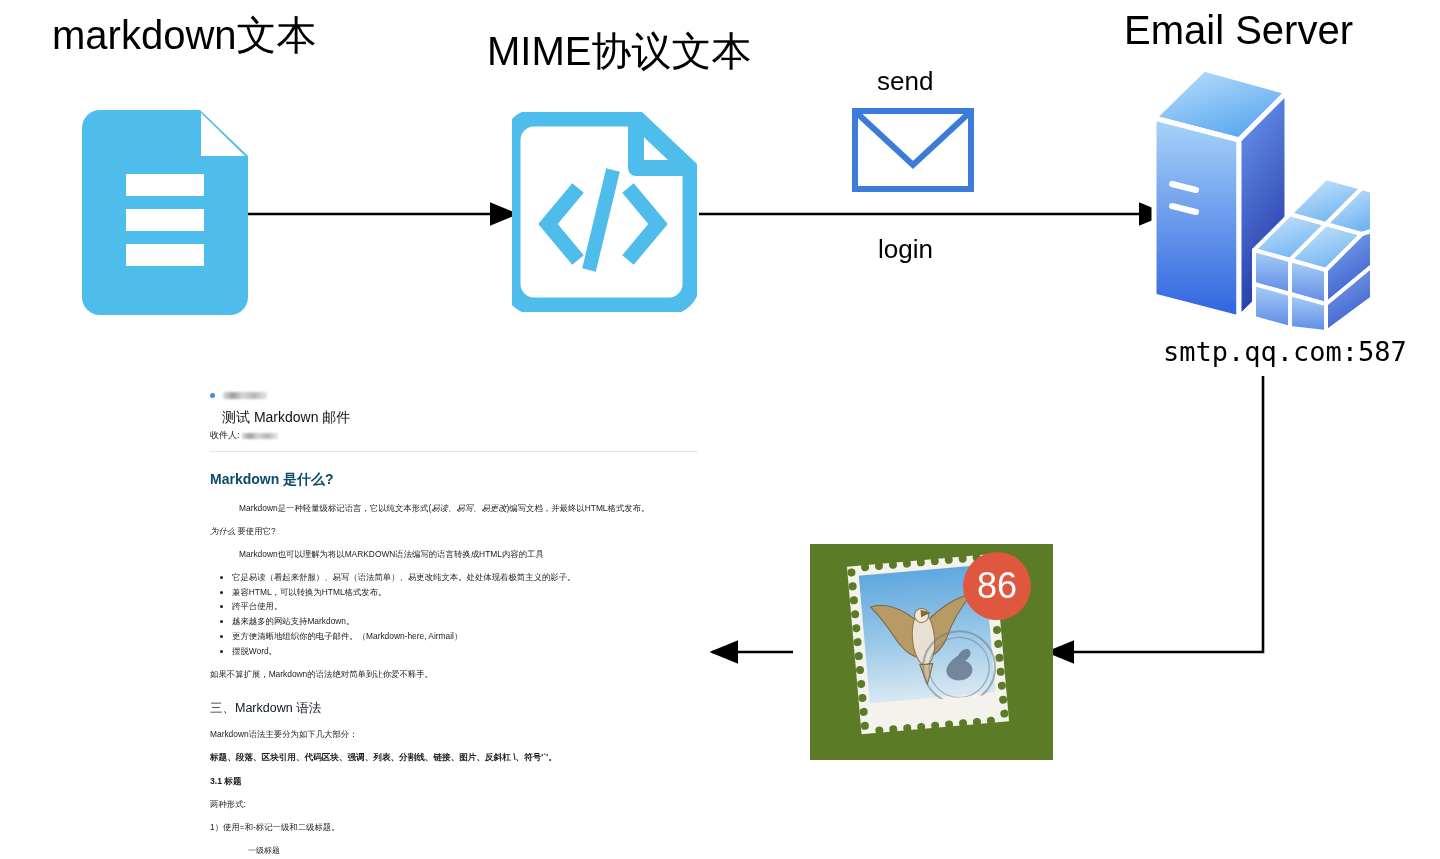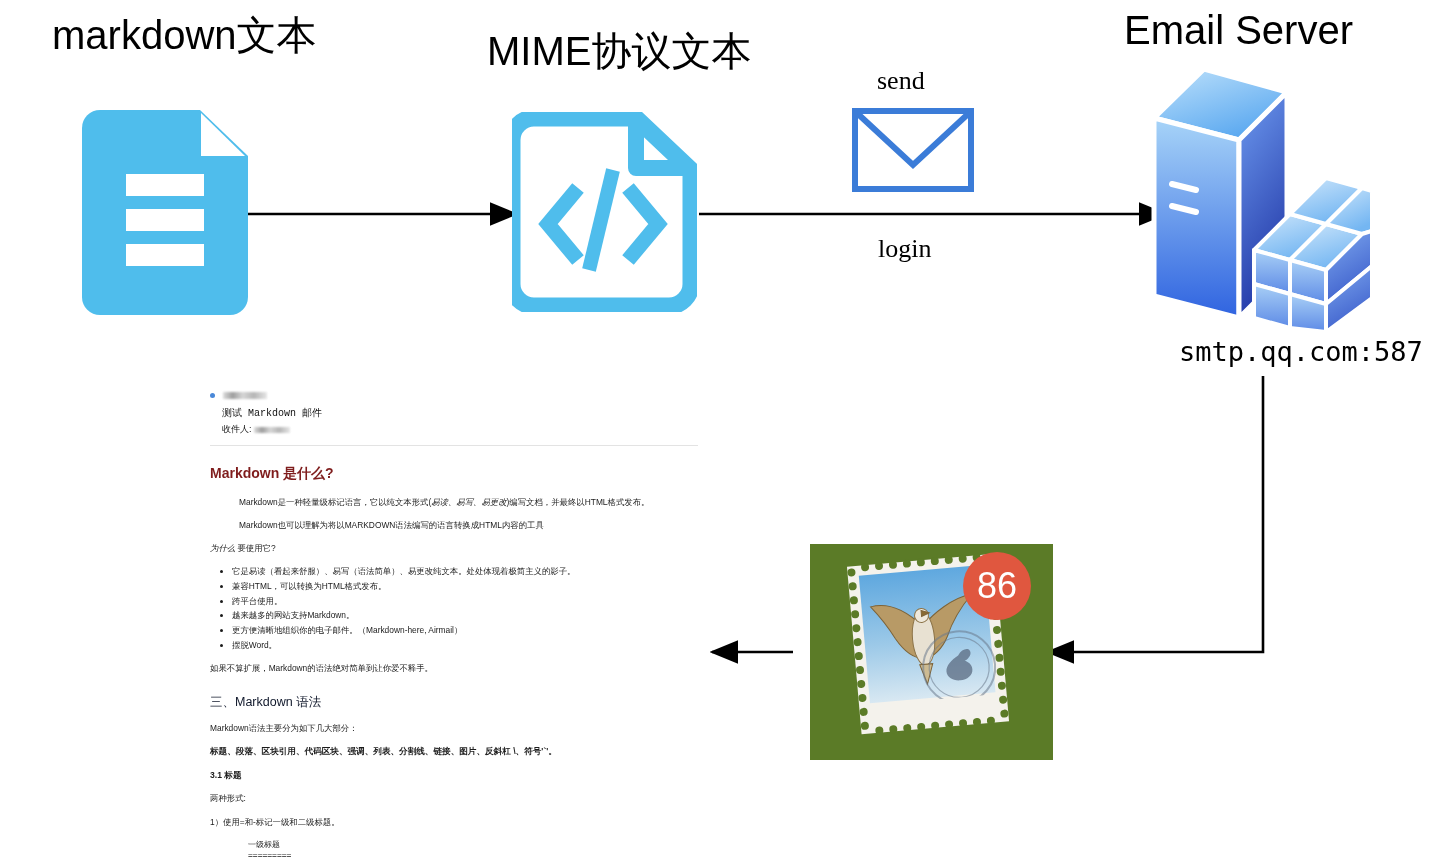--- a/index.html
+++ b/index.html
@@ -19,31 +19,30 @@
 
   
   .big-title {
     font-size: 40px;
     font-weight: 400;
     letter-spacing: 0px;
     white-space: nowrap;
     color: #000;
   }
   .mono-label {
-    font-family: Liberation Serif, serif;
+    font-family: Liberation Sans, sans-serif;
     font-size: 26px;
     color: #000;
     white-space: nowrap;
   }
   .smtp-label {
     font-family: "DejaVu Sans Mono", "Liberation Mono", monospace;
     font-size: 27px;
     color: #000;
     white-space: nowrap;
-    margin-left: 16px;
   }
 
   
   .doc-icon { width: 166px; height: 205px; }
   .code-icon { width: 185px; height: 200px; }
 
   
   .envelope { width: 122px; height: 84px; }
 
   
@@ -113,32 +112,32 @@
   .blurred {
     display: inline-block;
     vertical-align: middle;
     height: 7px;
     background: linear-gradient(90deg,#d8d8d8 0%,#8d8d8d 22%,#cfcfcf 45%,#a9a9a9 70%,#e2e2e2 100%);
     filter: blur(1.3px);
     opacity: .85;
   }
   .blur-from { width: 44px; }
   .blur-to { width: 36px; height: 6px; }
-  .email-subject { font-size: 10px; margin: 5px 0 2px 12px; color:#111;font-family:Liberation Mono, monospace; }
-  .email-to { font-size: 9px; margin: 0 0 0 12px; color:#111; }
+  .email-subject { font-size: 14px; margin: 5px 0 2px 12px; color:#111; }
+  .email-to { font-size: 9px; margin: 0 0 0 0; color:#111; }
   .email-rule {
     height: 1px; background: #e3e3e3;
     margin: 9px 12px 0 12px;
   }
   .email-body { padding: 0 12px; }
   .email-body h2 {
     font-size: 14px;
     font-weight: 700;
     margin: 17px 0 12px 0;
-    color: #7f1d1d;
+    color: #0c4a6e;
   }
   .email-body h3 {
     font-size: 12.5px;
     font-weight: 400;
     margin: 19px 0 11px 0;
     color: #0f172a;
   }
   .email-body p { margin: 0 0 11px 0; font-size: 8.4px; }
   .email-body .sub-h { font-weight: 700; font-size: 8.6px; margin-bottom: 11px; }
   .email-body b { font-weight: 400; padding-left: 29px; }
@@ -384,25 +383,25 @@
   <div class="email-rule"></div>
 
   <div class="email-body">
     <h2>Markdown 是什么?</h2>
 
     <p>
       <b>Markdown</b><span>是一种轻量级标记语言，它以纯文本形式(</span><i>易读、易写、易更改</i><span>)编写文档，并最终以HTML格式发布。</span>
     </p>
 
     <p>
+      <i>为什么</i><span> 要使用它?</span>
+    </p>
+
+    <p>
       <b>Markdown</b><span>也可以理解为将以MARKDOWN语法编写的语言转换成HTML内容的工具</span>
-    </p>
-
-    <p>
-      <i>为什么</i><span> 要使用它?</span>
     </p>
 
     <ul>
       <li>它是易读（看起来舒服）、易写（语法简单）、易更改纯文本。处处体现着极简主义的影子。</li>
       <li>兼容HTML，可以转换为HTML格式发布。</li>
       <li>跨平台使用。</li>
       <li>越来越多的网站支持Markdown。</li>
       <li>更方便清晰地组织你的电子邮件。（Markdown-here, Airmail）</li>
       <li>摆脱Word。</li>
     </ul>

